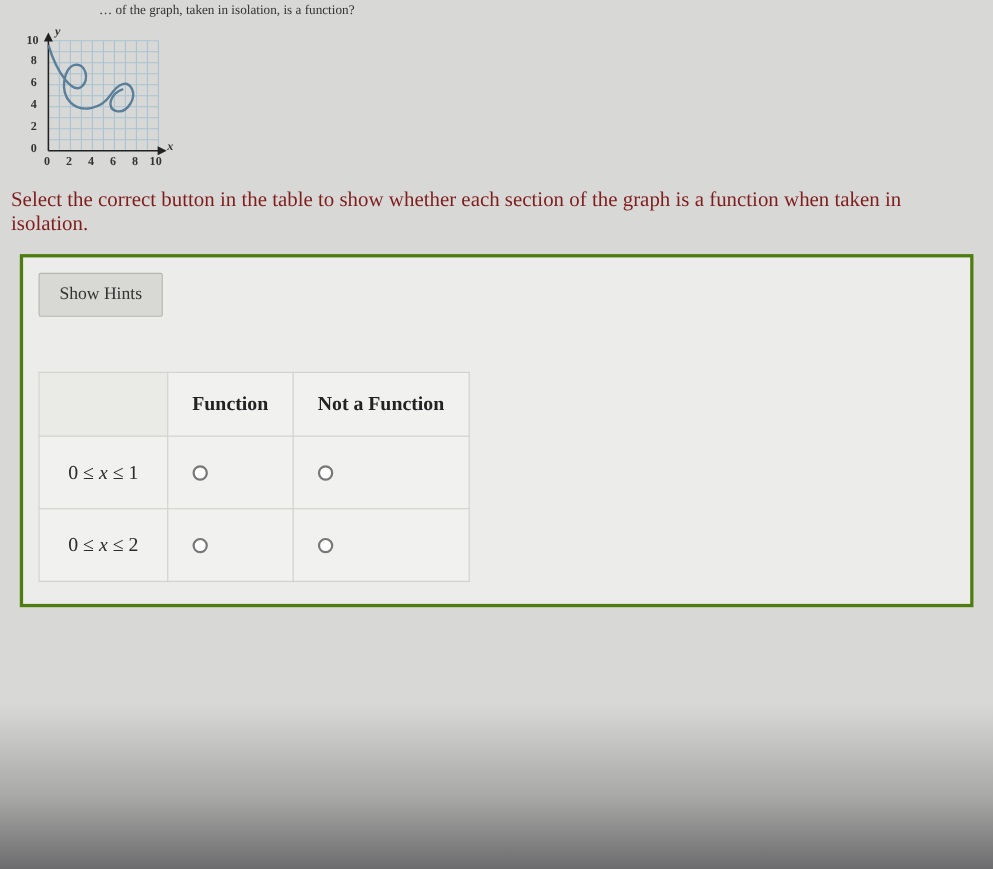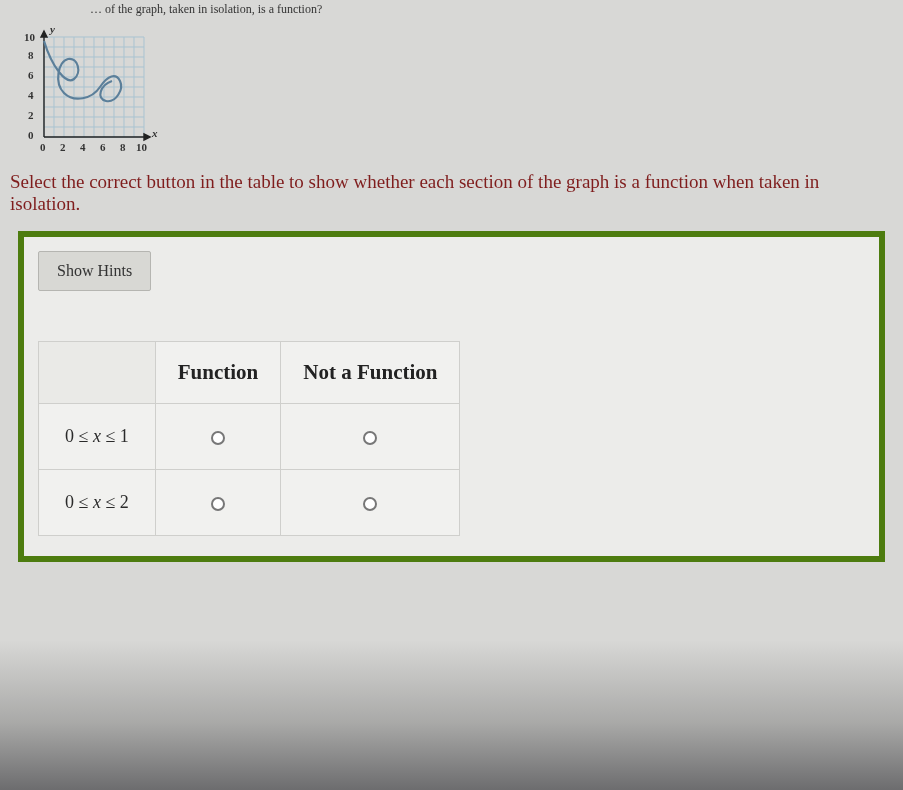--- a/index.html
+++ b/index.html
@@ -35,21 +35,21 @@
       font-weight: bold;
       color: #333;
     }
     .instruction {
       font-size: 19px;
       color: #7f1d1d;
       padding: 8px 10px 10px 10px;
     }
     .panel {
       margin: 6px 18px 0 18px;
-      border: 6px solid #4d7c0f;
+      border: 3px solid #4d7c0f;
       background: #ececea;
       padding: 14px 14px 20px 14px;
     }
     .hint-btn {
       display: inline-block;
       background: #d8d8d4;
       border: 1px solid #b5b5b1;
       padding: 10px 18px;
       font-size: 16px;
       color: #333;
@@ -61,29 +61,28 @@
       border-collapse: collapse;
       margin-top: 50px;
       background: #f4f4f2;
     }
     table.answer-table th, table.answer-table td {
       border: 1px solid #cfcfcc;
       background: #f1f1ef;
     }
     table.answer-table th {
       font-weight: bold;
-      font-size: 21px;
+      font-size: 18px;
       padding: 18px 22px;
       color: #222;
     }
     table.answer-table th.corner {
       background: #eaeae7;
     }
     table.answer-table td {
-      text-align: center;
       padding: 22px 22px;
     }
     table.answer-table td.row-label {
       font-size: 18px;
       font-family: "Times New Roman", serif;
       padding: 22px 26px;
       white-space: nowrap;
     }
     .radio {
       display: inline-block;

